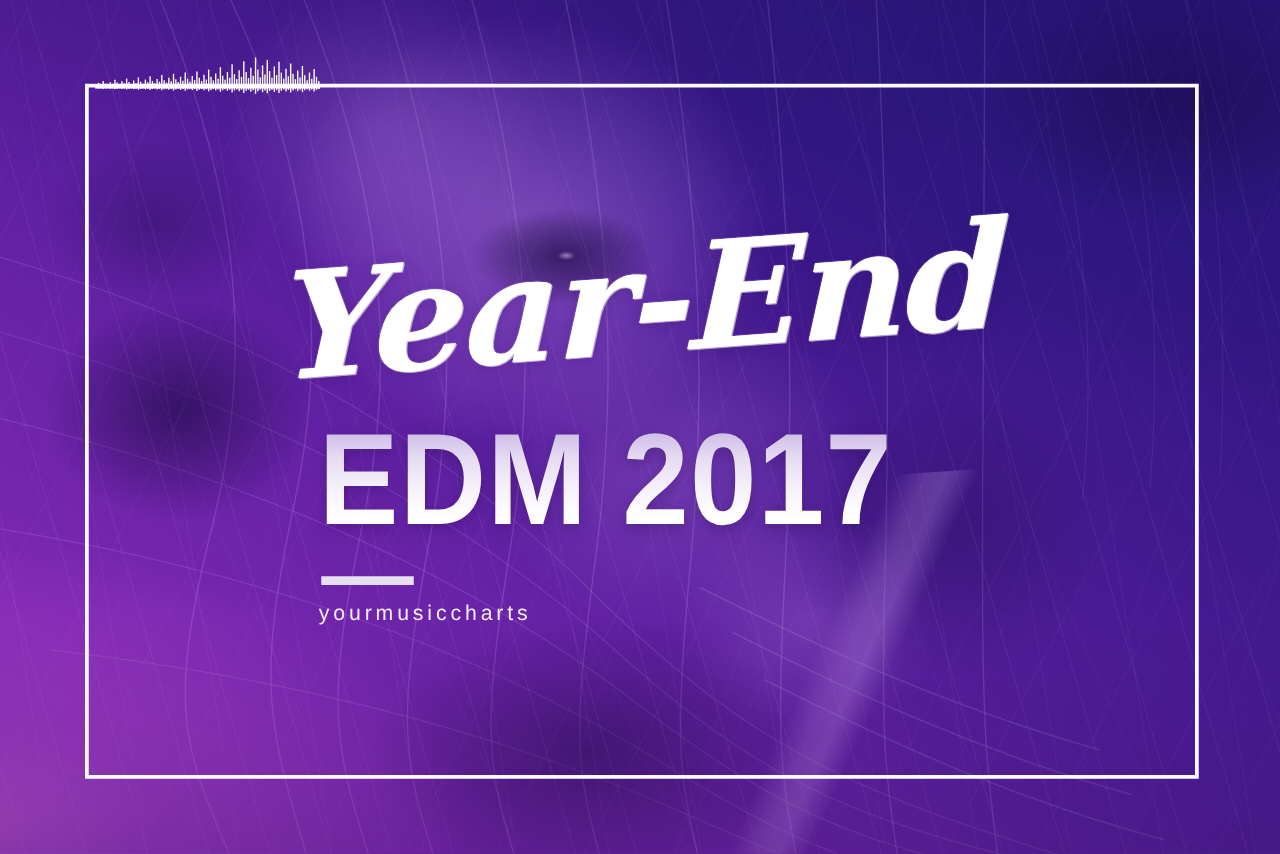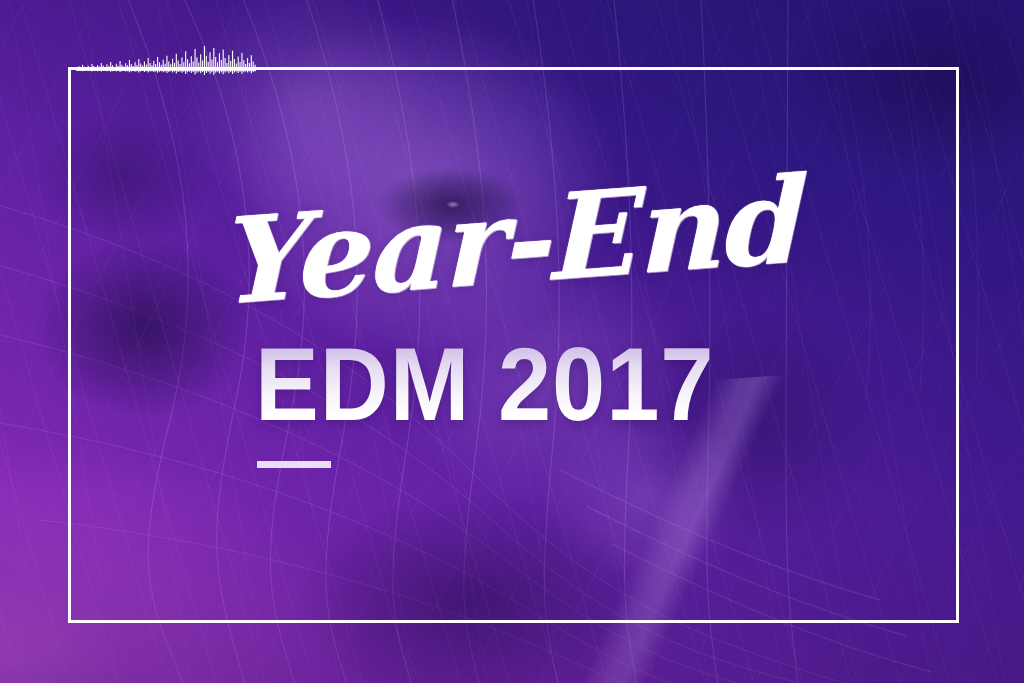--- a/index.html
+++ b/index.html
@@ -400,15 +400,16 @@
       </g>
   </svg>
 
   <div class="text-block">
     <div class="script-title">Year-End</div>
 
     <div class="headline">EDM 2017</div>
 
     <div class="rule"></div>
 
+    <div class="tagline">yourmusiccharts</div>
   </div>
 
 </div>
 
 </body></html>

